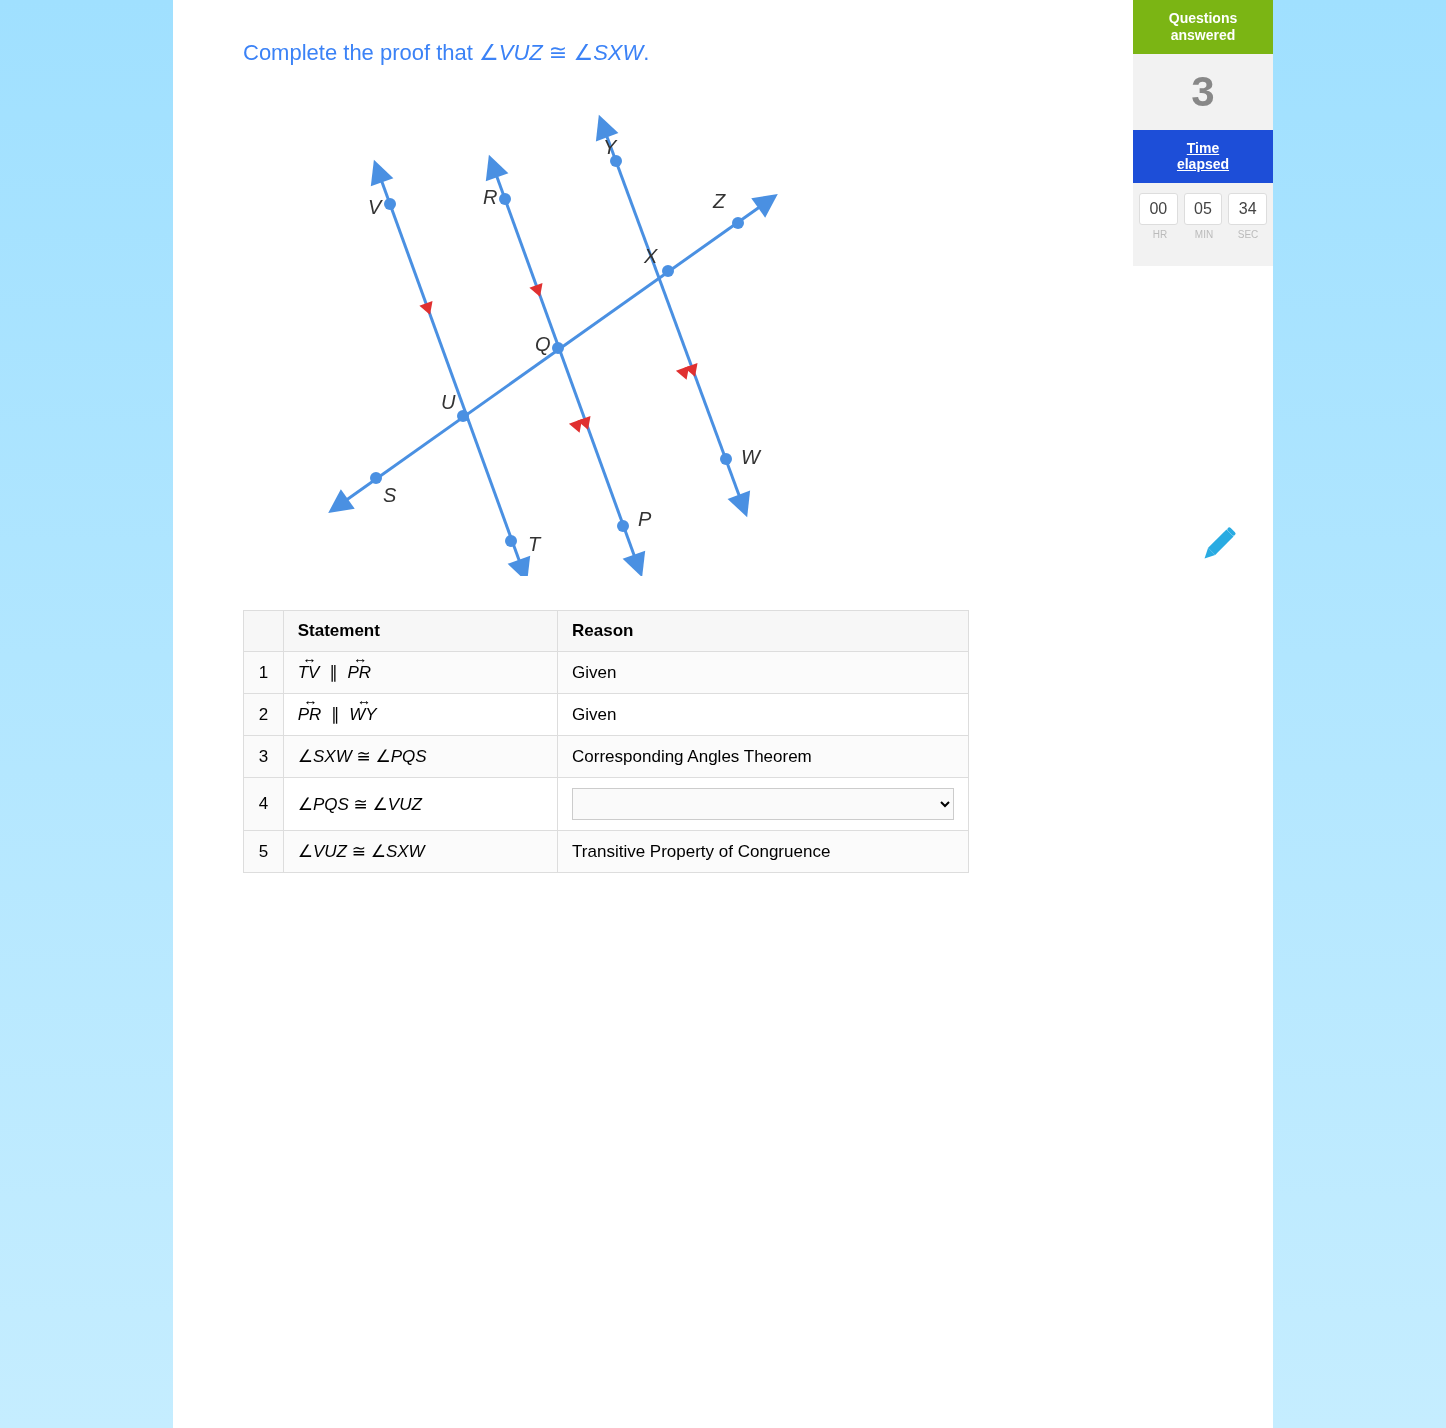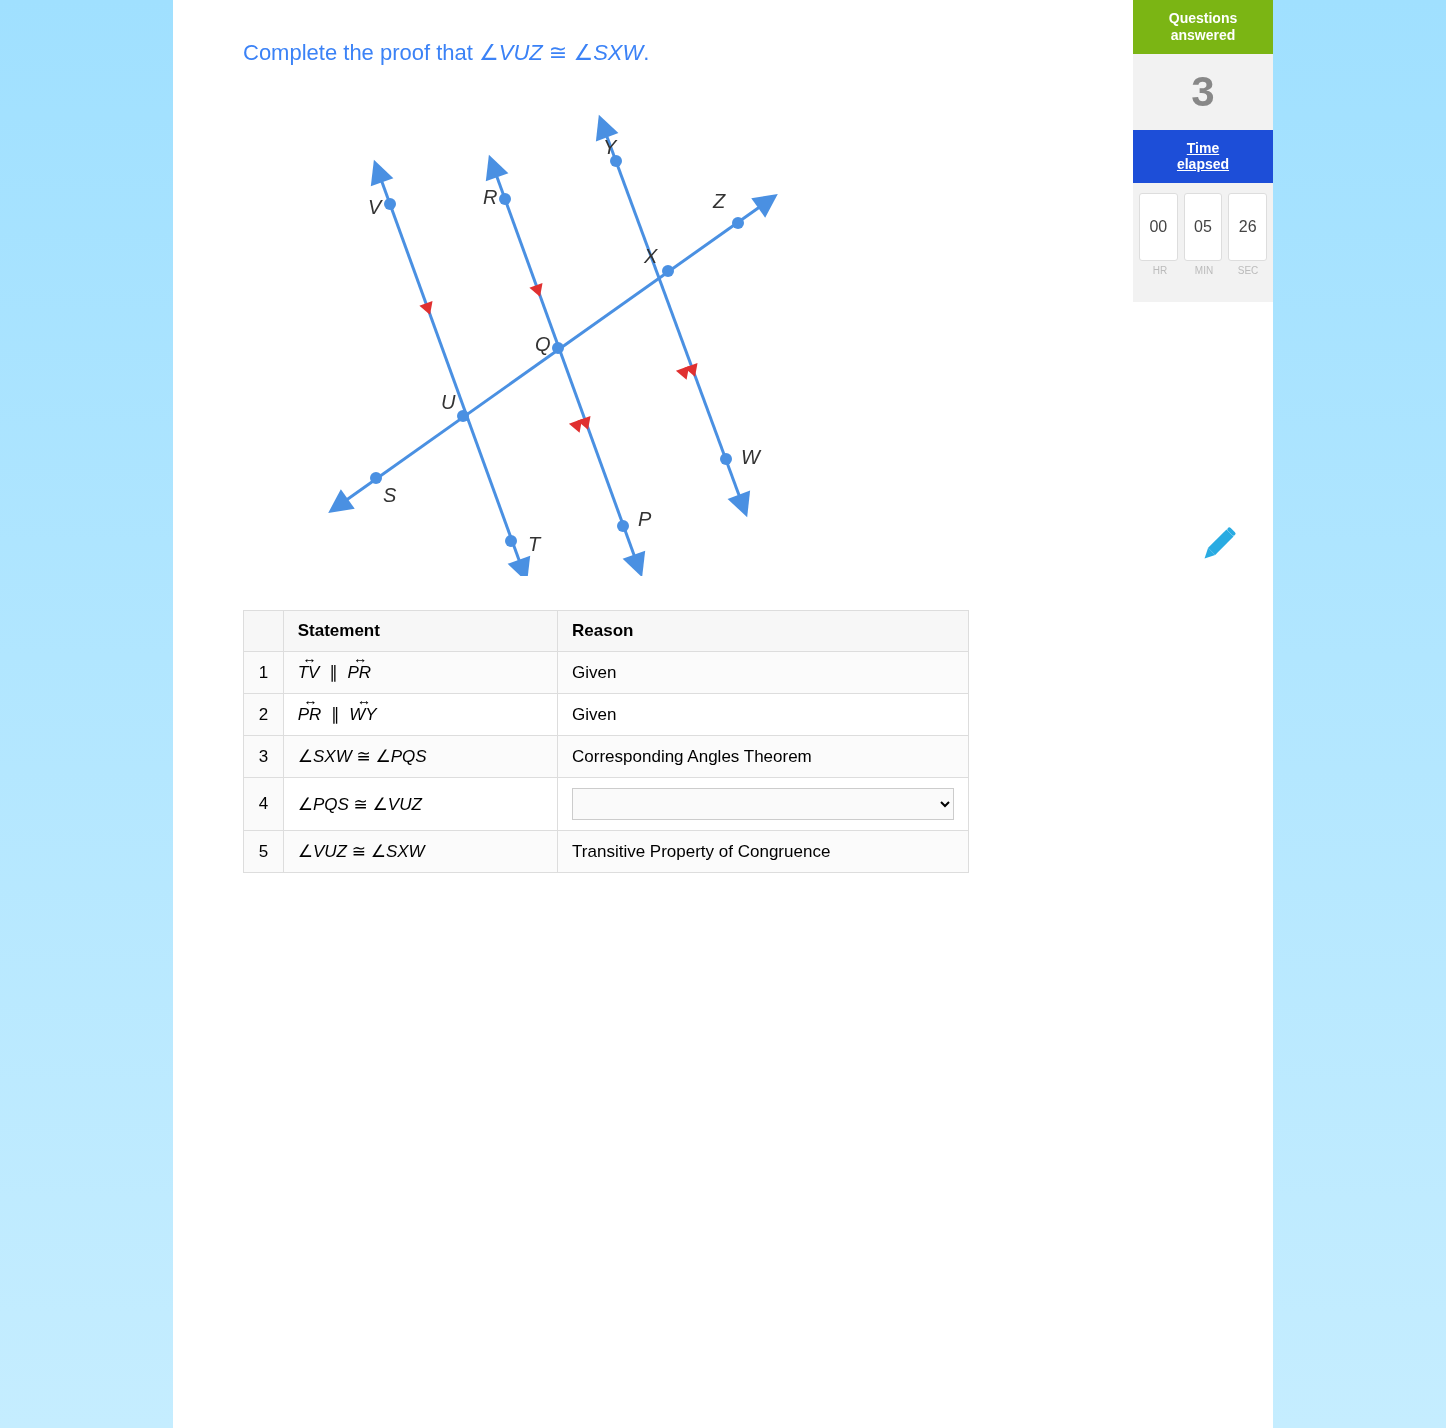--- a/index.html
+++ b/index.html
@@ -121,21 +121,21 @@
     gap: 6px;
     justify-content: center;
     padding: 10px 6px 4px;
     background: #f2f2f2;
   }
   .time-box {
     background: #fff;
     border: 1px solid #ddd;
     border-radius: 3px;
     width: 48px;
-    padding: 24px 0;
+    padding: 6px 0;
     font-size: 16px;
     color: #444;
   }
   .time-labels {
     display: flex;
     gap: 6px;
     justify-content: flex-end;
     font-size: 10px;
     color: #bbb;
     padding: 0 6px 10px;
@@ -313,21 +313,21 @@
     </div>
 
     <div class="sb-card">
       <div class="sb-head blue">
         <span style="white-space:pre-line; display:block;">Time
 elapsed</span>
       </div>
       <div class="time-row">
         <div class="time-box">00</div>
         <div class="time-box">05</div>
-        <div class="time-box">26</div>
+        <div class="time-box">34</div>
       </div>
       <div class="time-labels">
         <span>HR</span>
         <span>MIN</span>
         <span>SEC</span>
       </div>
     </div>
 
   </div>
 

